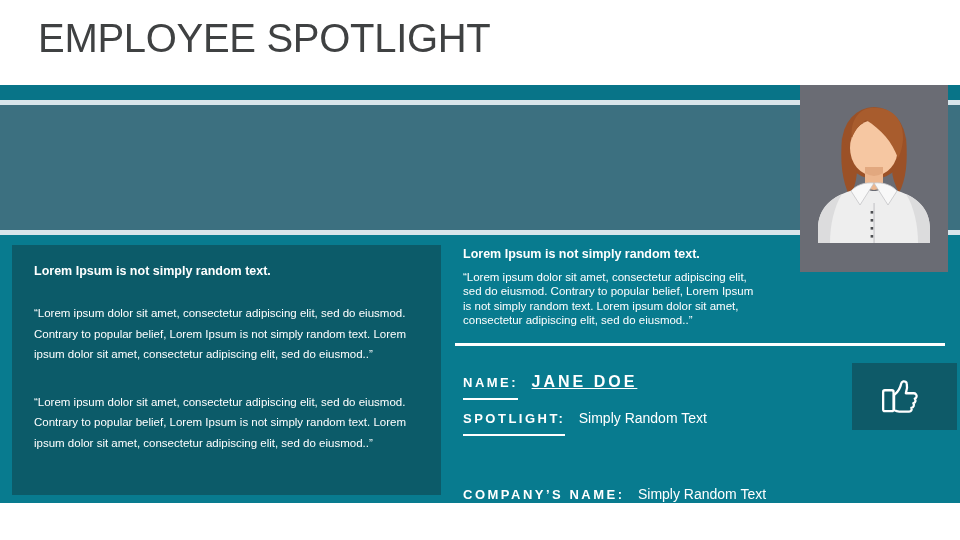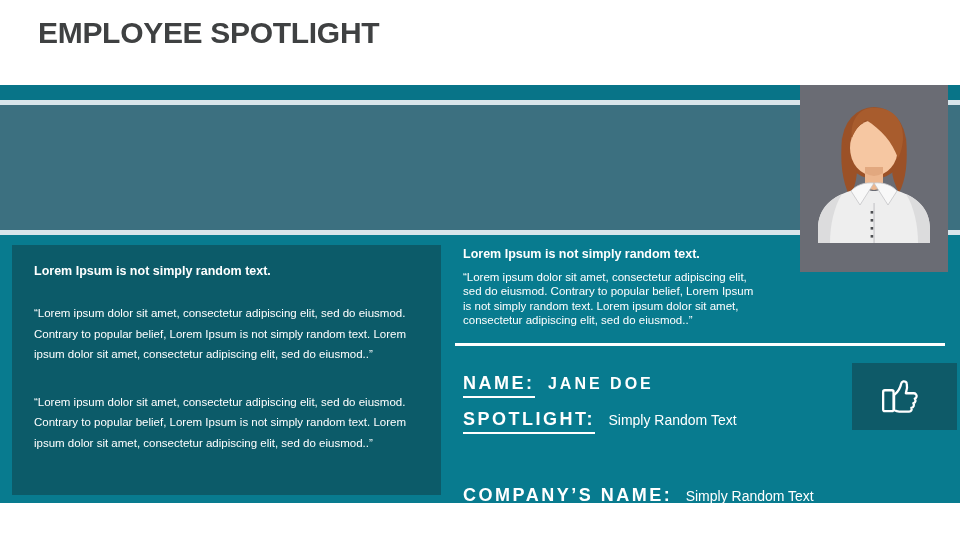--- a/index.html
+++ b/index.html
@@ -6,21 +6,21 @@
   body{
     width:960px;height:540px;position:relative;overflow:hidden;
     background:#ffffff;
     font-family:"Liberation Sans", sans-serif;
   }
   .abs{position:absolute;}
 
   
   .page-title{
     left:38px;top:16px;margin:0;
-    font-size:30px;font-weight:bold;letter-spacing:-0.3px;
+    font-size:40px;font-weight:normal;letter-spacing:-0.3px;
     color:#3f4142;
   }
 
   
   .strip-top   {left:0;top:85px;width:960px;height:15px;background:#087488;}
   .strip-light1{left:0;top:100px;width:960px;height:5px;background:#d7e5eb;}
   .banner      {left:0;top:105px;width:960px;height:125px;background:#3c7080;}
   .strip-light2{left:0;top:230px;width:960px;height:5px;background:#d7e5eb;}
   .main-bg     {left:0;top:235px;width:960px;height:268px;background:#087b8f;}
 
@@ -48,25 +48,25 @@
   .right-panel{left:463px;top:247px;width:295px;color:#ffffff;}
   .right-panel h3{margin:0 0 9px 0;font-size:12.5px;font-weight:bold;}
   .right-panel p{margin:0;font-size:11.5px;line-height:14.4px;}
   .divider{left:455px;top:343px;width:490px;height:2.5px;background:#ffffff;}
 
   .field{white-space:nowrap;color:#ffffff;left:463px;}
   .field-name{top:373px;}
   .field-position{top:409px;}
   .field-company{top:445px;margin-top:40px;}
   .flabel{
-    display:inline-block;font-size:18px;font-weight:bold;letter-spacing:2.5px;
-    border-bottom:2px solid #ffffff;padding-bottom:2px;margin-right:9px;
+    display:inline-block;font-size:13px;font-weight:bold;letter-spacing:2.5px;
+    border-bottom:2px solid #ffffff;padding-bottom:8px;margin-right:9px;
   }
   .fvalue{font-size:14px;}
-  .fvalue-name{font-size:16px;font-weight:bold;letter-spacing:3px;}
+  .fvalue-name{font-size:16px;font-weight:bold;letter-spacing:3px;text-decoration:underline;}
 
   
   .photo{left:800px;top:85px;width:148px;height:187px;background:#6a6c74;}
   .photo svg{position:absolute;left:0;top:0;}
 
   
   .thumb-box{
     left:852px;top:363px;width:105px;height:67px;background:#0e5a68;
     display:flex;align-items:center;justify-content:center;
   }

